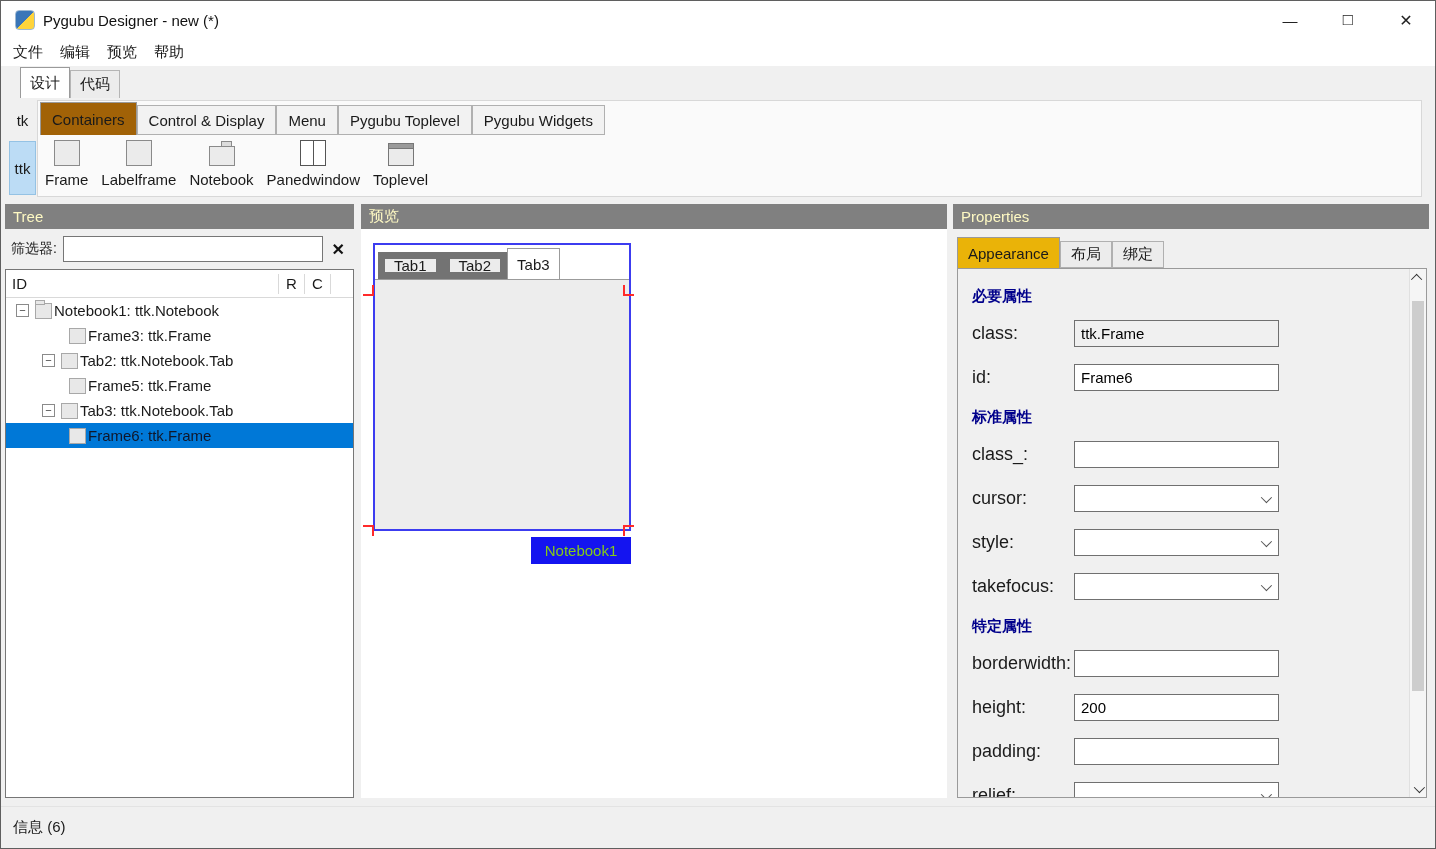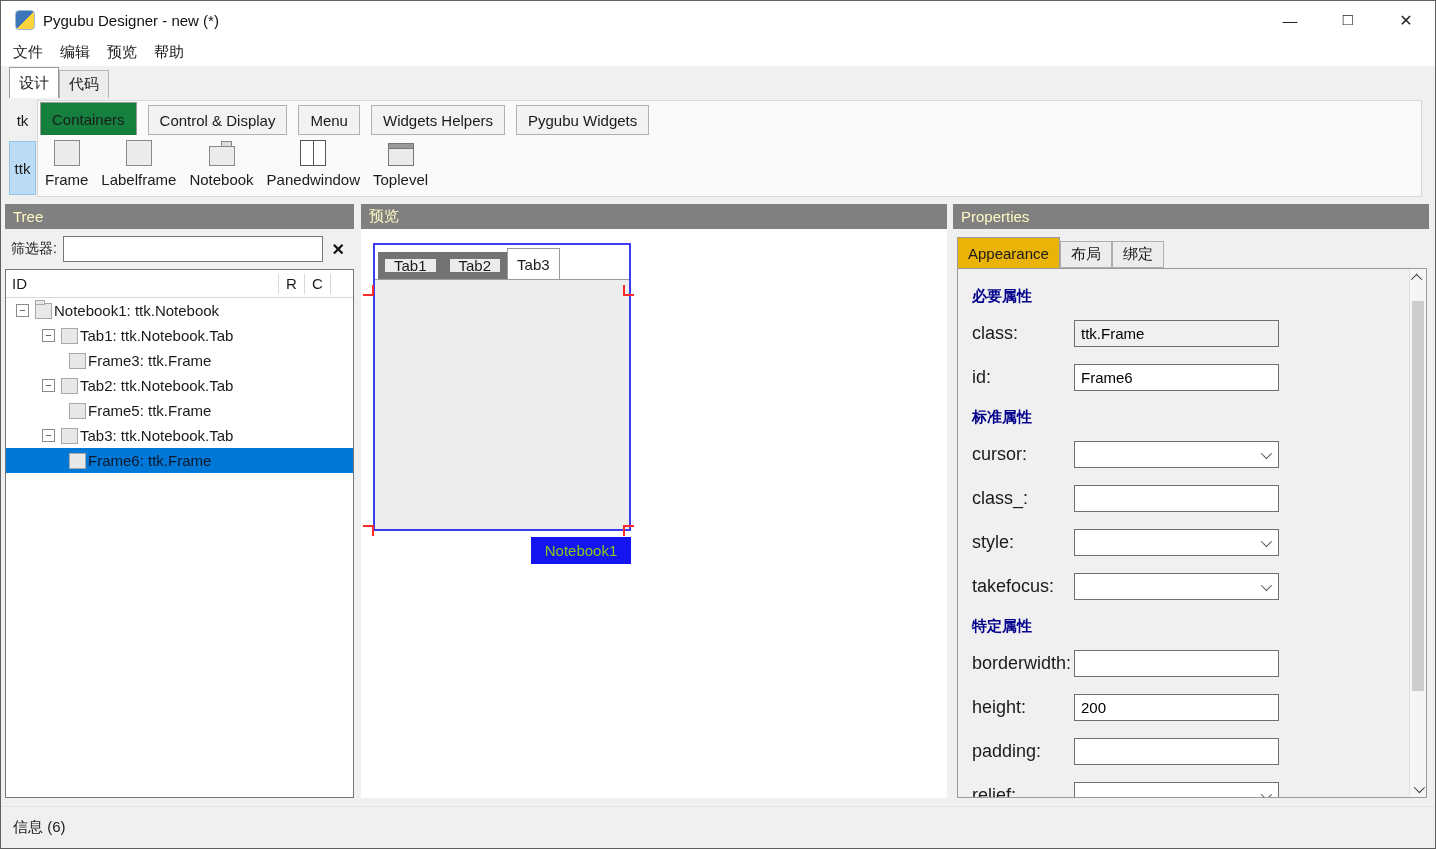--- a/index.html
+++ b/index.html
@@ -18,34 +18,34 @@
     border:1px solid #9db8d2; }
   .title-text{ margin-left:8px; font-size:15px; color:#111; }
   .win-controls{ margin-left:auto; display:flex; height:100%; }
   .win-btn{ width:58px; height:100%; display:flex; align-items:center;
     justify-content:center; font-size:15px; color:#222; cursor:default; }
   
   .menubar{ position:absolute; left:0; top:38px; width:100%; height:27px;
     background:#ffffff; display:flex; align-items:center; padding-left:12px; gap:17px; }
   .menu-item{ padding:2px 0; }
   
-  .mode-tabs{ position:absolute; left:0; top:65px; height:32px; display:flex; align-items:flex-end; padding-left:8px; }
+  .mode-tabs{ position:absolute; left:11px; top:65px; height:32px; display:flex; align-items:flex-end; padding-left:8px; }
   .mode-tab{ padding:0 9px; display:flex; align-items:center; }
   .mode-tab.active{ height:31px; background:#fff; border:1px solid #9a9a9a; border-bottom:none; position:relative; z-index:2; }
   .mode-tab.inactive{ height:28px; background:#ececec; border:1px solid #b5b5b5; border-bottom:none; }
   
   .group-tab{ position:absolute; left:8px; width:27px; text-align:center; display:flex; align-items:center; justify-content:center; }
   .group-tab.tk{ top:100px; height:38px; }
   .group-tab.ttk{ top:140px; height:54px; background:#bcdcf5; border:1px solid #94c2e4; }
   .palette-box{ position:absolute; left:36px; top:99px; width:1385px; height:97px;
     background:#fafafa; border:1px solid #d8d8d8; }
   .palette-tabs{ position:absolute; left:39px; top:100px; height:34px; display:flex; align-items:flex-end; z-index:3; }
   .palette-tab{ padding:0 11px; display:flex; align-items:center; white-space:nowrap; }
-  .palette-tab.active{ height:33px; background:#15803d; border:1px solid #9a9a9a; border-bottom:none; }
-  .palette-tab.inactive{ height:30px; background:#f2f2f2; border:1px solid #b0b0b0; border-bottom:1px solid #b0b0b0;margin-left:11px; }
+  .palette-tab.active{ height:33px; background:#a16207; border:1px solid #9a9a9a; border-bottom:none; }
+  .palette-tab.inactive{ height:30px; background:#f2f2f2; border:1px solid #b0b0b0; border-bottom:1px solid #b0b0b0; }
   .palette-items{ position:absolute; left:44px; top:137px; display:flex; gap:13px; }
   .palette-item{ display:flex; flex-direction:column; align-items:center; gap:3px; }
   .wicon{ width:30px; height:30px; position:relative; }
   .wicon .sq{ position:absolute; left:2px; top:2px; width:26px; height:26px; background:#ebebeb; border:1px solid #8a8a8a; }
   .wicon.notebook .sq{ top:8px; height:20px; }
   .wicon.notebook .tab{ position:absolute; left:14px; top:3px; width:11px; height:7px; background:#dcdcdc; border:1px solid #8a8a8a; }
   .wicon.paned .sq{ background:#ffffff; border:1px solid #555; }
   .wicon.paned .div{ position:absolute; left:15px; top:2px; width:1px; height:26px; background:#555; }
   .wicon.toplevel .sq{ top:5px; height:23px; border-color:#777; }
   .wicon.toplevel .bar{ position:absolute; left:2px; top:5px; width:26px; height:6px; background:#9a9a9a; border:1px solid #777; }
@@ -142,21 +142,21 @@
     <div class="mode-tab inactive">代码</div>
   </div>
 
   <div class="palette-box"></div>
   <div class="group-tab tk">tk</div>
   <div class="group-tab ttk">ttk</div>
   <div class="palette-tabs">
     <div class="palette-tab active">Containers</div>
     <div class="palette-tab inactive">Control &amp; Display</div>
     <div class="palette-tab inactive">Menu</div>
-    <div class="palette-tab inactive">Widgets Helpers</div>
+    <div class="palette-tab inactive">Pygubu Toplevel</div>
     <div class="palette-tab inactive">Pygubu Widgets</div>
   </div>
   <div class="palette-items">
     <div class="palette-item">
       <div class="wicon">
           <div class="sq"></div>
         </div>
       <span>Frame</span>
     </div>
     <div class="palette-item">
@@ -203,25 +203,20 @@
         <span class="th-sep"></span>
         <span class="th-sm">C</span>
         <span class="th-sep"></span>
         <span class="th-end"></span>
       </div>
       <div class="tree-row lv0">
         <span class="expander"></span>
         <span class="node-icon folder"></span>
         <span>Notebook1: ttk.Notebook</span>
       </div>
-      <div class="tree-row lv1">
-        <span class="expander"></span>
-        <span class="node-icon"></span>
-        <span>Tab1: ttk.Notebook.Tab</span>
-      </div>
       <div class="tree-row lv2">
         <span class="node-icon"></span>
         <span>Frame3: ttk.Frame</span>
       </div>
       <div class="tree-row lv1">
         <span class="expander"></span>
         <span class="node-icon"></span>
         <span>Tab2: ttk.Notebook.Tab</span>
       </div>
       <div class="tree-row lv2">
@@ -271,30 +266,30 @@
       <div class="prop-row">
         <label>class:</label>
         <input class="prop-input readonly" value="ttk.Frame" style="">
       </div>
       <div class="prop-row">
         <label>id:</label>
         <input class="prop-input" value="Frame6" style="">
       </div>
       <div class="prop-heading">标准属性</div>
       <div class="prop-row">
+        <label>class_:</label>
+        <input class="prop-input" value="" style="">
+      </div>
+      <div class="prop-row">
         <label>cursor:</label>
         <div class="combo">
             <span class="chev"></span>
           </div>
       </div>
       <div class="prop-row">
-        <label>class_:</label>
-        <input class="prop-input" value="" style="">
-      </div>
-      <div class="prop-row">
         <label>style:</label>
         <div class="combo">
             <span class="chev"></span>
           </div>
       </div>
       <div class="prop-row">
         <label>takefocus:</label>
         <div class="combo">
             <span class="chev"></span>
           </div>

